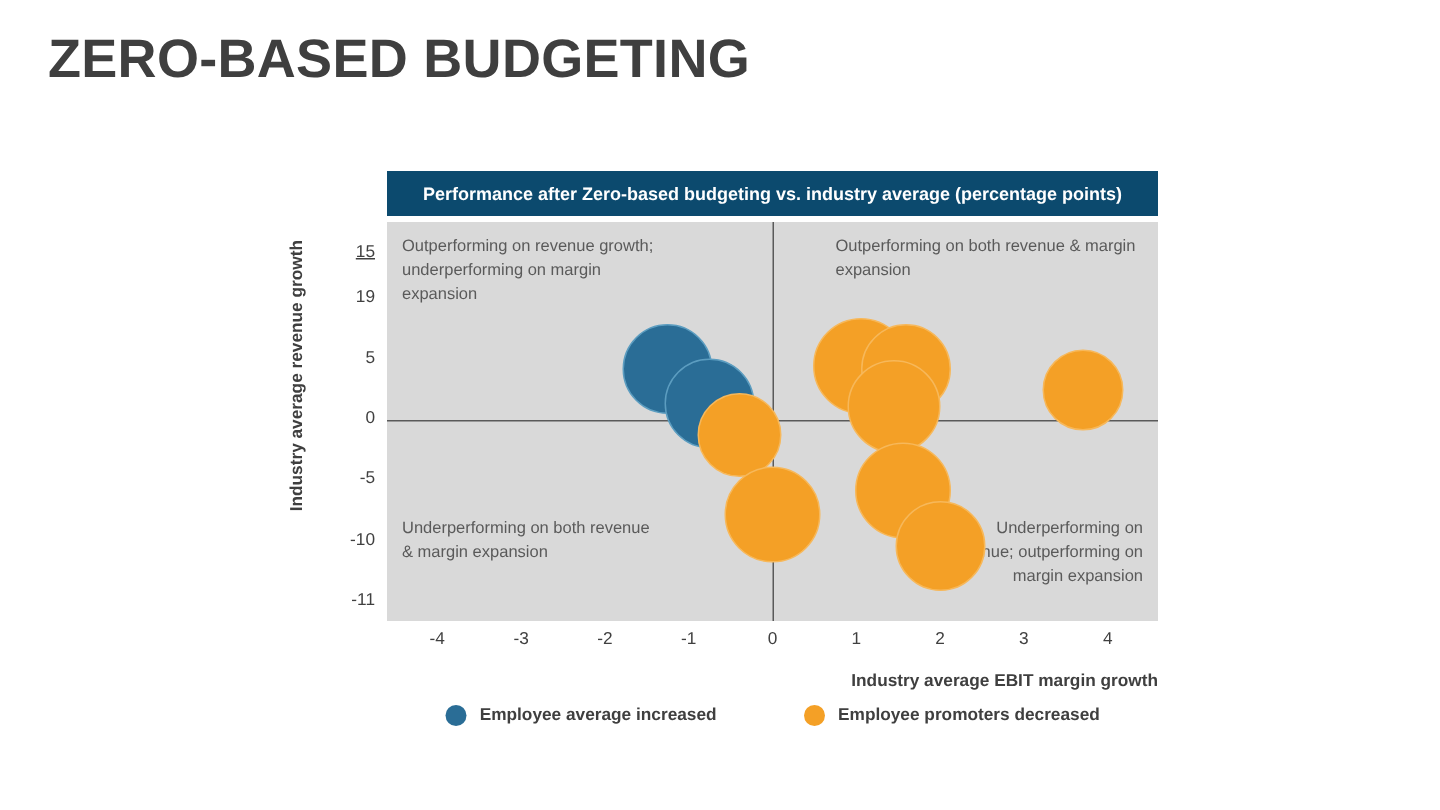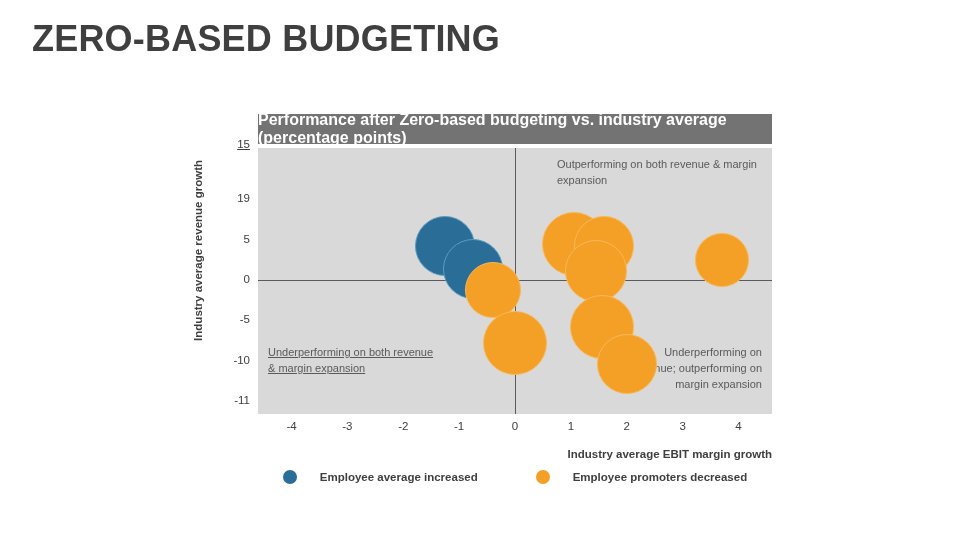--- a/index.html
+++ b/index.html
@@ -18,40 +18,40 @@
     font-size:36px;font-weight:bold;color:#3f3f3f;
     letter-spacing:0.2px;
   }
 
   
   .chart-wrap{
     position:absolute;left:258px;top:114px;width:514px;height:300px;
   }
   .chart-banner{
     position:absolute;left:0;top:0;width:514px;height:30px;
-    background:#737373;color:#ffffff;
+    background:#0c4a6e;color:#ffffff;
     display:flex;align-items:center;justify-content:center;
-    font-size:16px;font-weight:bold;
+    font-size:12px;font-weight:bold;
   }
   .plot{
     position:absolute;left:0;top:34px;width:514px;height:266px;
     background:#d9d9d9;
   }
   .axis-line{position:absolute;background:#5a5a5a;}
   .axis-h{left:0;top:132px;width:514px;height:1px;}
   .axis-v{left:257px;top:0;width:1px;height:266px;}
 
   
   .qnote{
     position:absolute;font-size:11px;color:#5a5a5a;line-height:16px;
     white-space:pre-line;
   }
   .q-tl{left:10px;top:8px;text-align:left;width:180px;}
   .q-tr{right:10px;top:8px;text-align:left;width:205px;}
-  .q-bl{left:10px;top:196px;text-align:left;width:170px;text-decoration:underline;}
+  .q-bl{left:10px;top:196px;text-align:left;width:170px;}
   .q-br{right:10px;top:196px;text-align:right;width:140px;}
 
   
   .bubble{
     position:absolute;border-radius:50%;
     box-sizing:border-box;
   }
   .bubble.orange{background:#f4a026;border:1px solid #f7b85a;}
   .bubble.blue{background:#2a6d96;border:1px solid #5c9dc0;}
 
@@ -74,59 +74,60 @@
   .xlabel{
     position:absolute;left:258px;top:448px;width:514px;
     text-align:right;font-size:11.5px;font-weight:bold;color:#3f3f3f;
   }
 
   
   .legend{
     position:absolute;left:258px;top:470px;width:514px;
     display:flex;justify-content:center;gap:58px;align-items:center;
   }
-  .legend-item{display:flex;align-items:center;gap:23px;}
+  .legend-item{display:flex;align-items:center;gap:9px;}
   .legend-dot{width:14px;height:14px;border-radius:50%;}
   .legend-text{font-size:11.5px;font-weight:bold;color:#3f3f3f;white-space:nowrap;}
 </style>
 </head>
 <body>
 
 <div id="slide">
 
   <div class="slide-title">ZERO-BASED BUDGETING</div>
 
   <div class="chart-wrap">
 
     <div class="chart-banner">Performance after Zero-based budgeting vs. industry average (percentage points)</div>
 
     <div class="plot">
       <div class="axis-line axis-h"></div>
       <div class="axis-line axis-v"></div>
 
+      <div class="qnote q-tl">Outperforming on revenue growth; underperforming on margin expansion</div>
       <div class="qnote q-tr">Outperforming on both revenue &amp; margin expansion</div>
       <div class="qnote q-bl">Underperforming on both revenue &amp; margin expansion</div>
       <div class="qnote q-br">Underperforming on revenue; outperforming on margin expansion</div>
 
       <div id="bubble-layer">
           <div class="bubble blue" style="width: 60px; height: 60px; left: 157.163px; top: 68.3394px;"></div>
           <div class="bubble blue" style="width: 60px; height: 60px; left: 185.098px; top: 90.9091px;"></div>
           <div class="bubble orange" style="width: 56px; height: 56px; left: 206.652px; top: 113.867px;"></div>
           <div class="bubble orange" style="width: 64px; height: 64px; left: 225px; top: 163.067px;"></div>
           <div class="bubble orange" style="width: 64px; height: 64px; left: 283.663px; top: 63.9212px;"></div>
           <div class="bubble orange" style="width: 60px; height: 60px; left: 316.391px; top: 67.5333px;"></div>
           <div class="bubble orange" style="width: 62px; height: 62px; left: 307.011px; top: 92.3273px;"></div>
           <div class="bubble orange" style="width: 64px; height: 64px; left: 311.598px; top: 146.945px;"></div>
           <div class="bubble orange" style="width: 60px; height: 60px; left: 338.739px; top: 186.024px;"></div>
           <div class="bubble orange" style="width: 54px; height: 54px; left: 436.717px; top: 85.0424px;"></div>
         </div>
     </div>
 
     <div id="ytick-layer">
-        <div class="ytick" style="left: -38px; top: 24px; text-decoration: underline;">15</div>
+        <div class="ytick" style="left: -38px; top: 48px; text-decoration: underline;">15</div>
         <div class="ytick" style="left: -38px; top: 78.3939px;">19</div>
         <div class="ytick" style="left: -38px; top: 118.697px;">5</div>
         <div class="ytick" style="left: -38px; top: 159px;">0</div>
         <div class="ytick" style="left: -38px; top: 199.303px;">-5</div>
         <div class="ytick" style="left: -38px; top: 239.606px;">-10</div>
         <div class="ytick" style="left: -38px; top: 279.909px;">-11</div>
       </div>
     <div id="xtick-layer">
         <div class="xtick" style="left: 18.5217px; top: 306px;">-4</div>
         <div class="xtick" style="left: 74.3913px; top: 306px;">-3</div>

